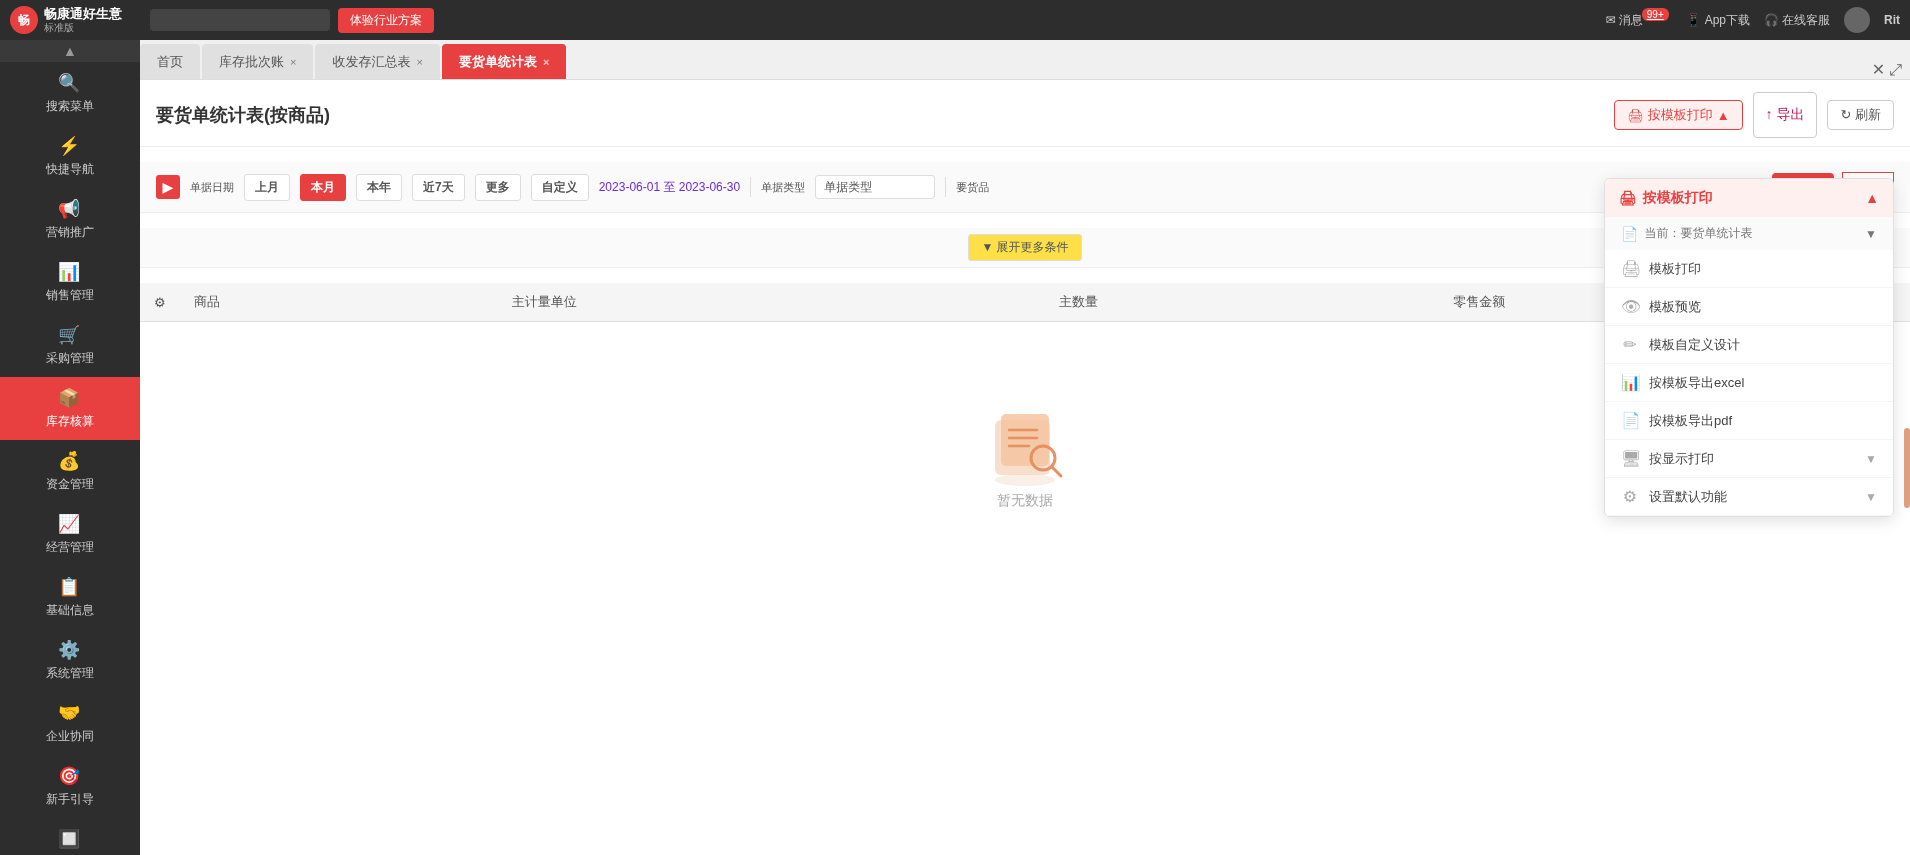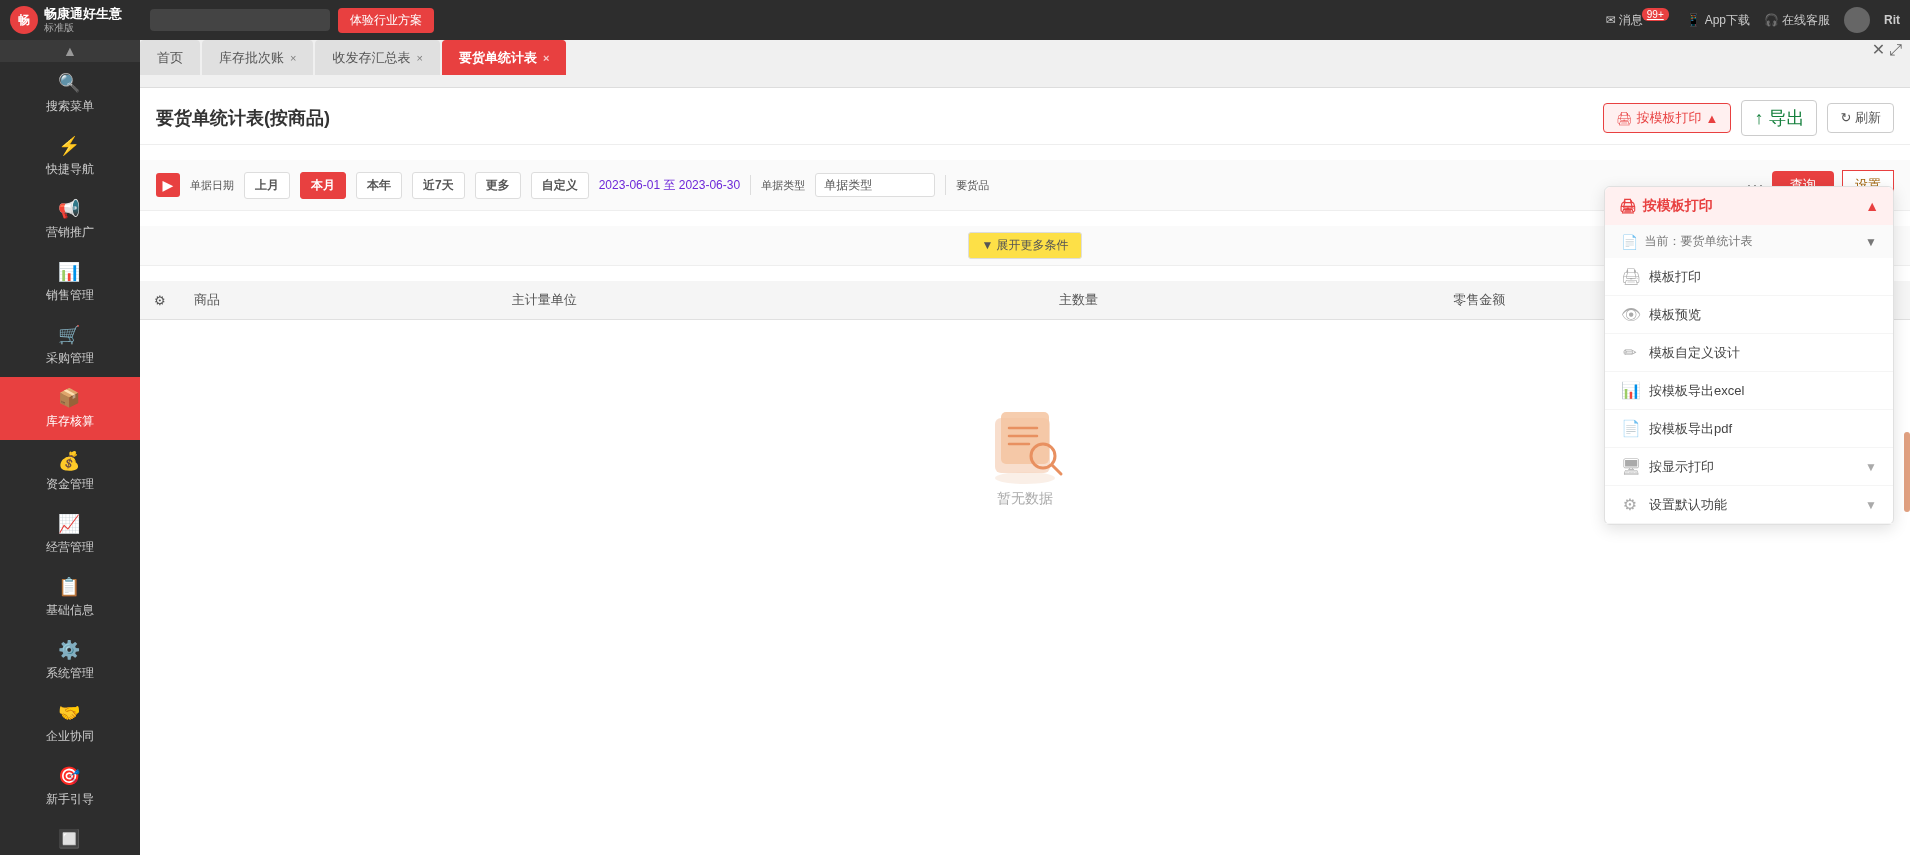--- a/index.html
+++ b/index.html
@@ -126,24 +126,24 @@
     .content-area {
       flex: 1;
       display: flex;
       flex-direction: column;
       background: #f0f0f0;
       overflow: hidden;
     }
 
     
     .tab-bar {
-      height: 48px;
+      height: 40px;
       background: #f0f0f0;
       display: flex;
-      align-items: flex-start;
+      align-items: flex-end;
       padding: 0 0 0 0;
       border-bottom: 1px solid #ddd;
       flex-shrink: 0;
     }
     .tab-item {
       padding: 8px 16px;
       font-size: 13px;
       color: #555;
       cursor: pointer;
       border-top: 1px solid transparent;
@@ -204,25 +204,25 @@
       color: #e84040;
       border: 1px solid #e84040;
       border-radius: 4px;
       padding: 5px 12px;
       font-size: 13px;
       cursor: pointer;
       display: flex; align-items: center; gap: 4px;
     }
     .btn-export {
       background: #fff;
-      color: #15803d;
+      color: #be185d;
       border: 1px solid #ccc;
       border-radius: 4px;
-      padding: 5px 12px;
-      font-size: 18px;
+      padding: 13px 12px;
+      font-size: 14px;
       cursor: pointer;
     }
     .btn-refresh {
       background: #fff;
       color: #555;
       border: 1px solid #ccc;
       border-radius: 4px;
       padding: 5px 12px;
       font-size: 13px;
       cursor: pointer;

